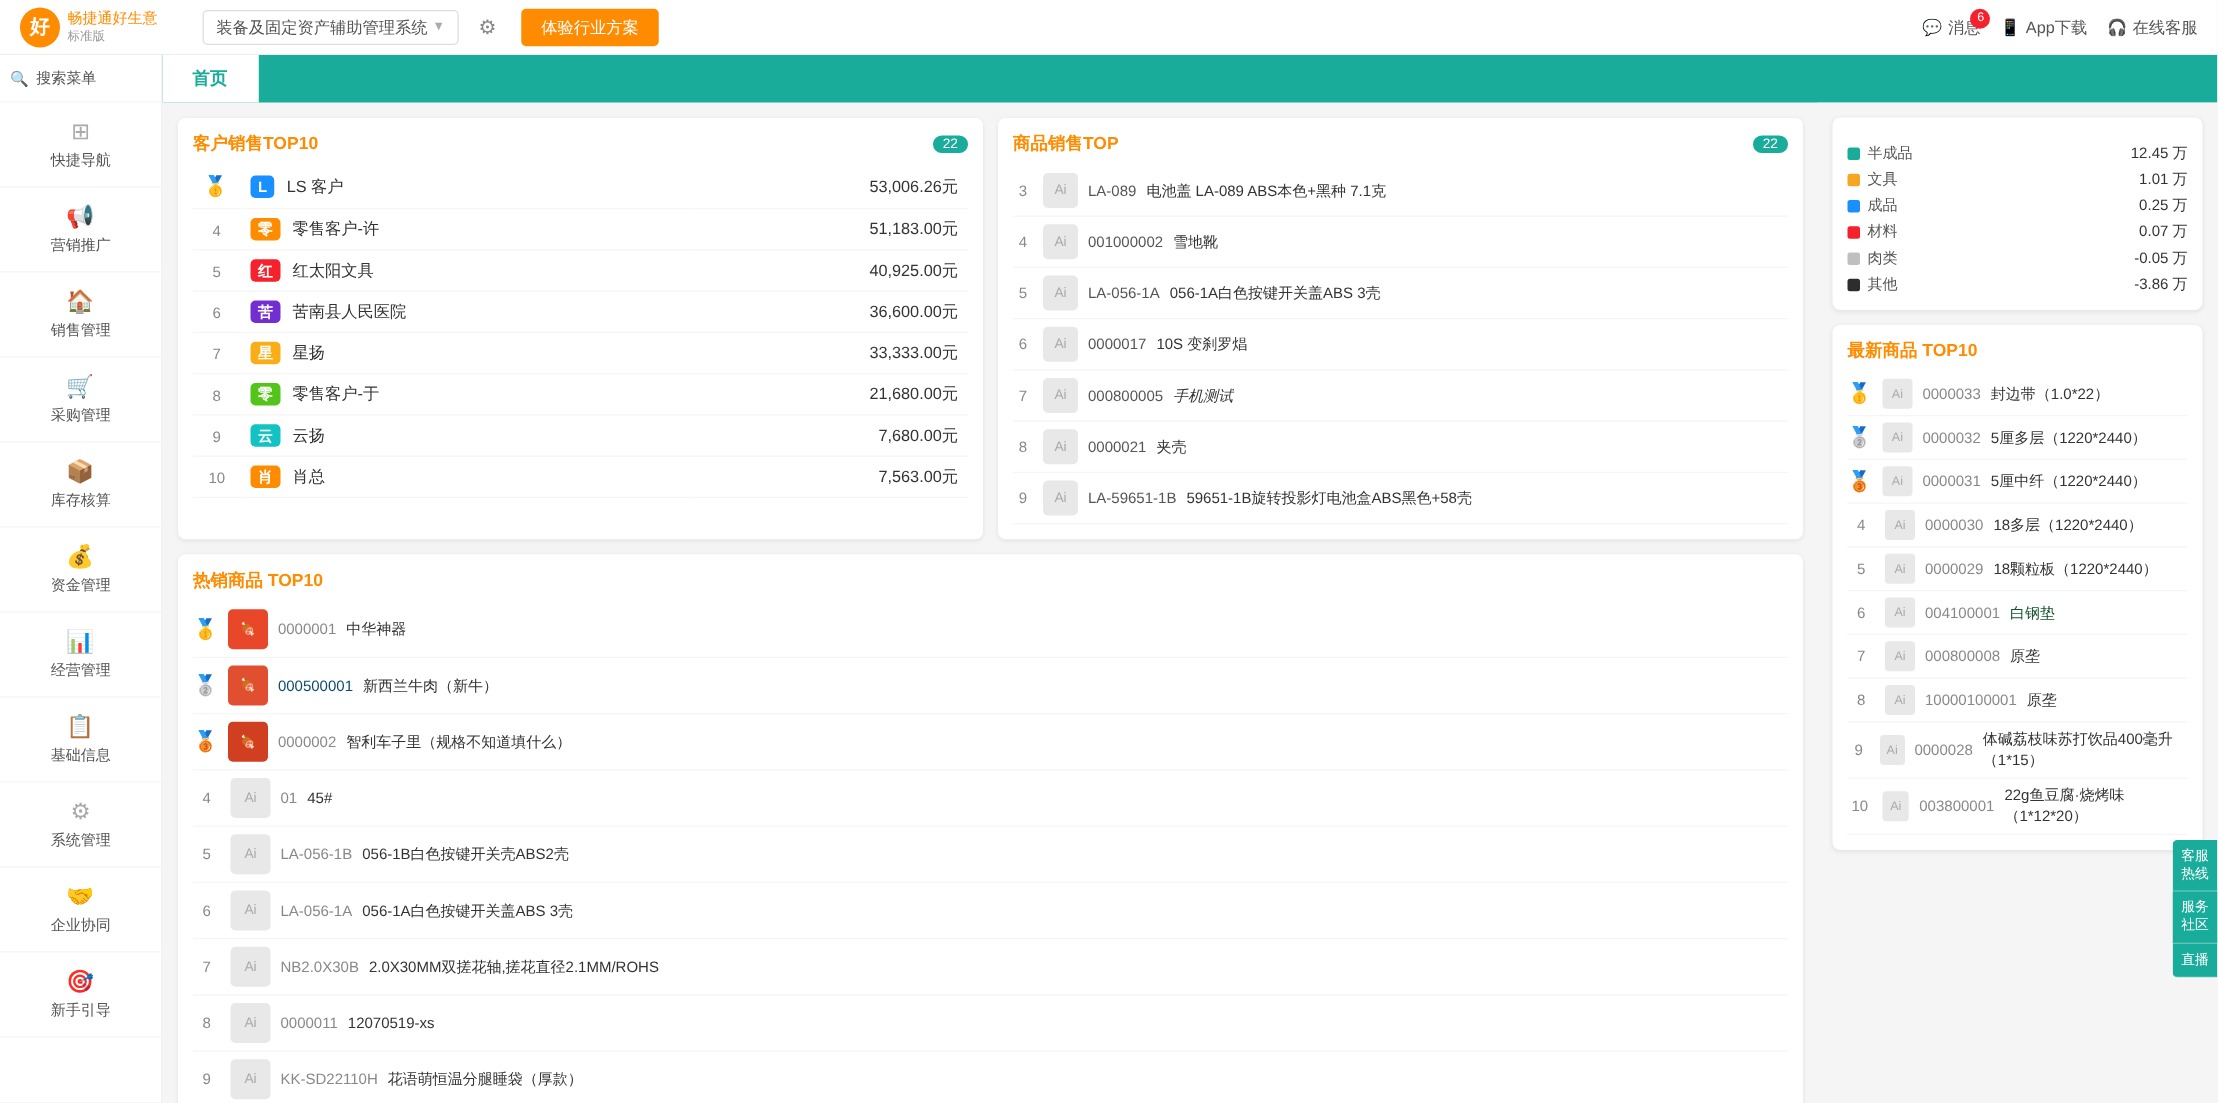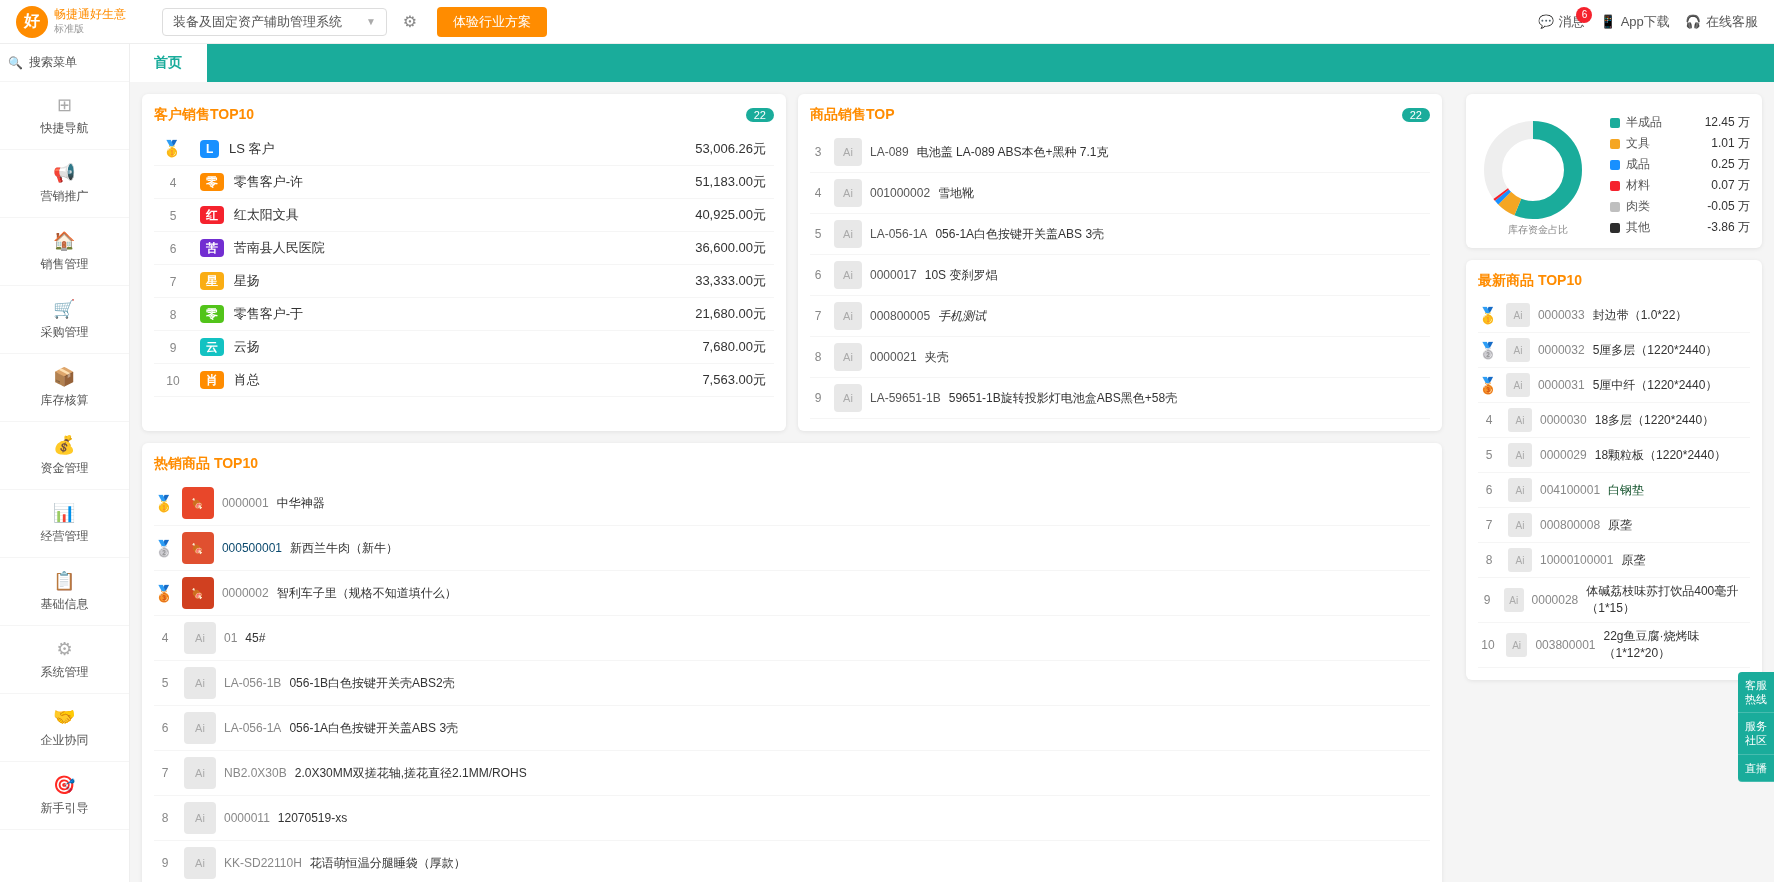--- a/index.html
+++ b/index.html
@@ -41,21 +41,21 @@
       color: #ff8c00;
       line-height: 1.2;
     }
     .logo-sub {
       font-size: 10px;
       color: #999;
     }
     .system-selector {
       display: flex;
       align-items: center;
-      gap: 24px;
+      gap: 4px;
       margin-left: 16px;
       padding: 4px 10px;
       border: 1px solid #ddd;
       border-radius: 4px;
       cursor: pointer;
       color: #555;
       font-size: 13px;
     }
     .system-selector .arrow { color: #aaa; font-size: 10px; }
     .gear-btn {
@@ -642,35 +642,20 @@
   </div>
             </div>
         </div>
       </div>
 
       <div class="right-panel">
 
         <div class="card">
           <div class="inventory-chart-area">
 
-            <div class="donut-container">
-              <svg width="110" height="110" viewBox="0 0 110 110">
-
-                <circle cx="55" cy="55" r="40" fill="none" stroke="#eee" stroke-width="18"></circle>
-
-                <circle cx="55" cy="55" r="40" fill="none" stroke="#1aac9b" stroke-width="18" stroke-dasharray="204 252" stroke-dashoffset="63" transform="rotate(-90 55 55)"></circle>
-
-                <circle cx="55" cy="55" r="40" fill="none" stroke="#f5a623" stroke-width="18" stroke-dasharray="16 252" stroke-dashoffset="-141" transform="rotate(-90 55 55)"></circle>
-
-                <circle cx="55" cy="55" r="40" fill="none" stroke="#1890ff" stroke-width="18" stroke-dasharray="4 252" stroke-dashoffset="-157" transform="rotate(-90 55 55)"></circle>
-
-                <circle cx="55" cy="55" r="40" fill="none" stroke="#f5222d" stroke-width="18" stroke-dasharray="2 252" stroke-dashoffset="-161" transform="rotate(-90 55 55)"></circle>
-              </svg>
-              <div class="donut-label">库存资金占比</div>
-            </div>
 
             <div class="legend-list" id="inventory-legend">
                 <div class="legend-item">
     <div class="legend-dot" style="background:#1aac9b;"></div>
     <span class="legend-name">半成品</span>
     <span class="legend-value">12.45 万</span>
   </div>
                 <div class="legend-item">
     <div class="legend-dot" style="background:#f5a623;"></div>
     <span class="legend-name">文具</span>

